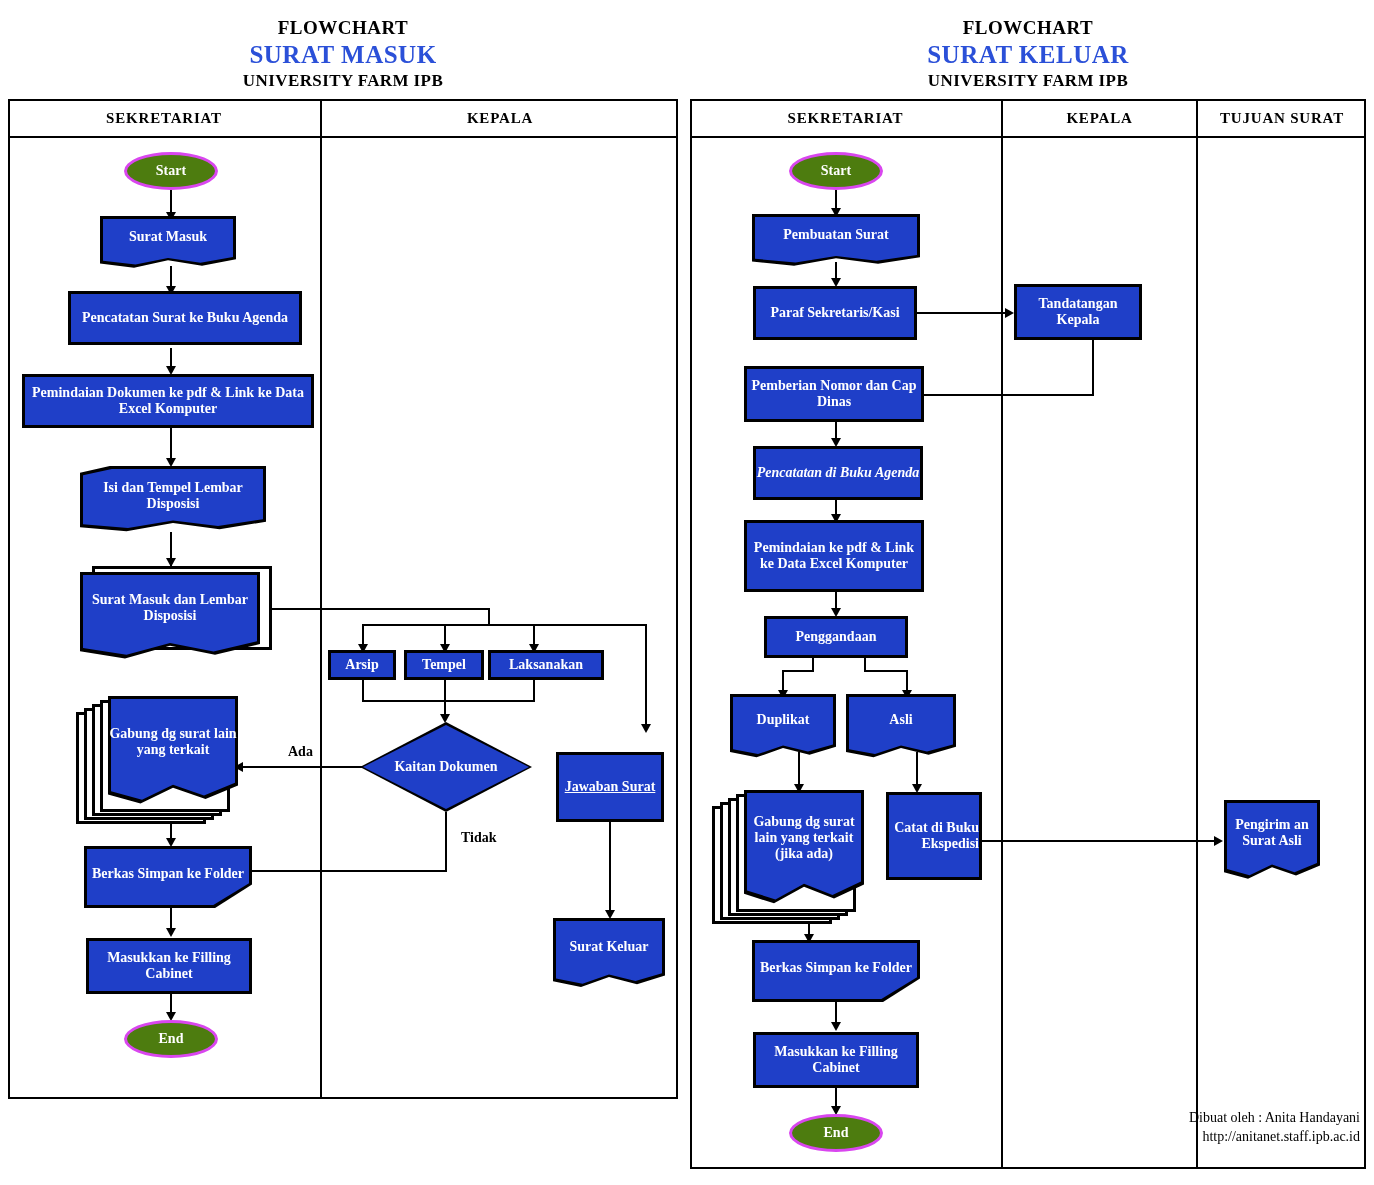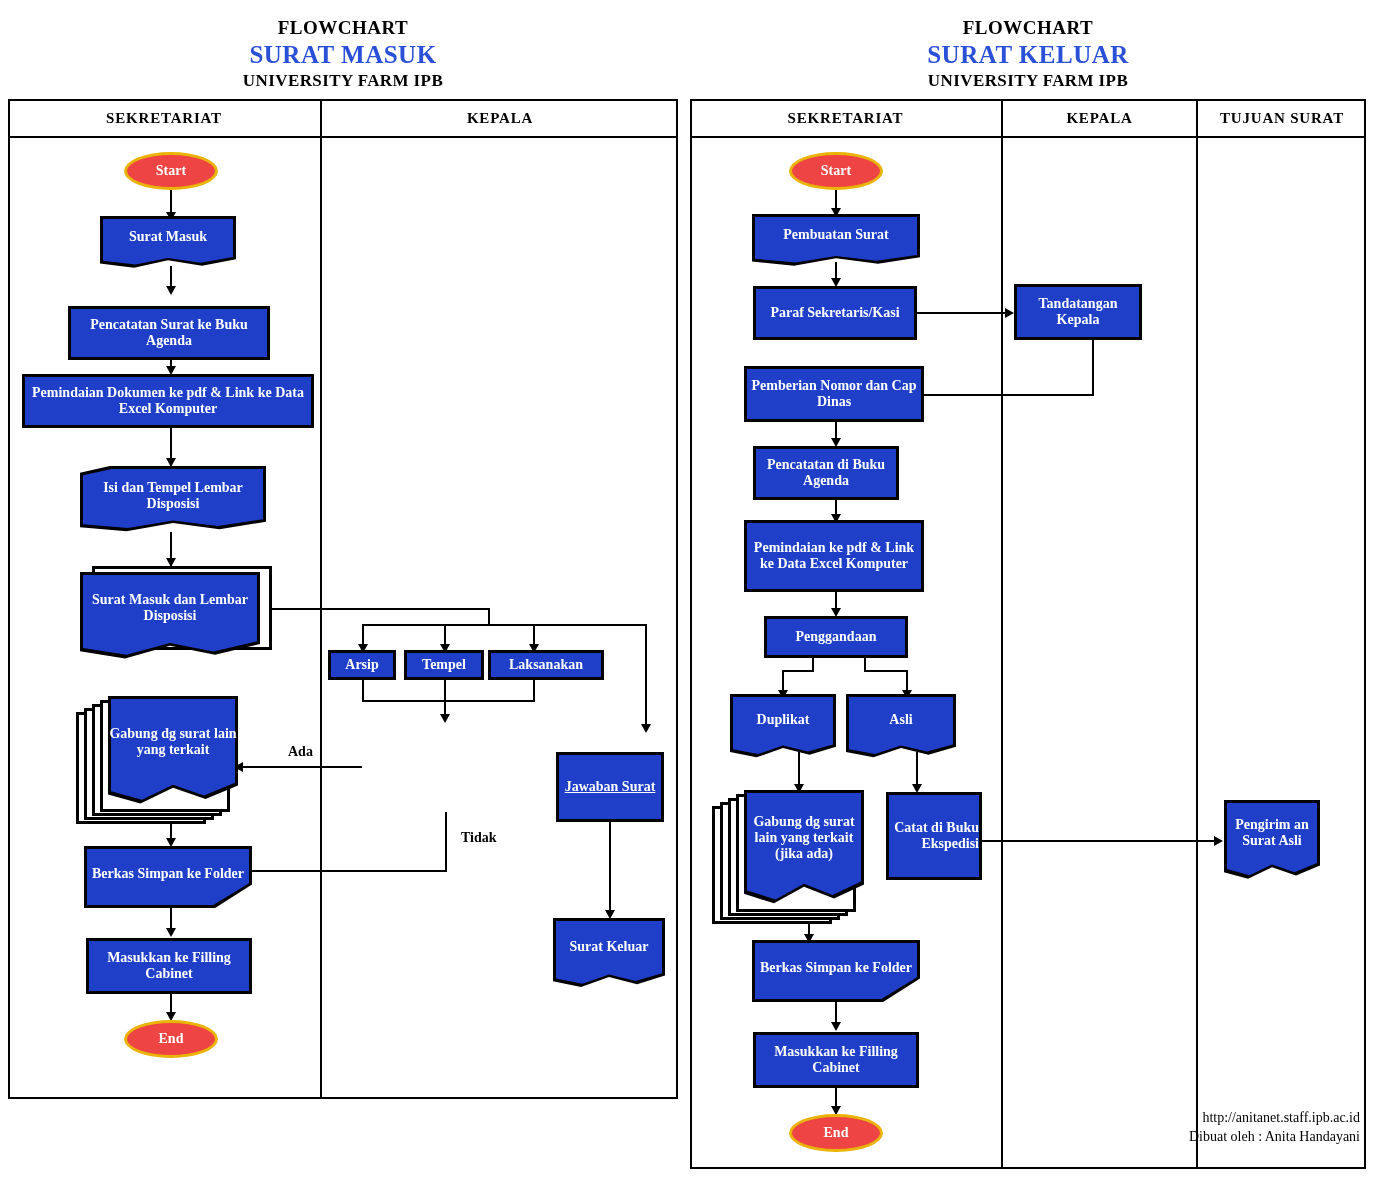--- a/index.html
+++ b/index.html
@@ -16,21 +16,21 @@
   .frame{position:absolute;border:2px solid #000;box-sizing:border-box;background:transparent;}
   .vdiv{position:absolute;width:2px;background:#000;}
   .hdiv{position:absolute;height:2px;background:#000;}
   .lane-head{position:absolute;text-align:center;font-family:"Liberation Serif",serif;font-weight:bold;font-size:15px;letter-spacing:.8px;color:#000;}
 
   
   .node{position:absolute;box-sizing:border-box;display:flex;align-items:center;justify-content:center;
         text-align:center;color:#ffffff;font-family:"Liberation Serif",serif;font-weight:bold;
         font-size:14px;line-height:16px;z-index:5;}
   .rect{background:#1f3fc8;border:3px solid #000;}
-  .term{background:#ef4444;border:3px solid #eab308;border-radius:50%;}
+  .term{background:#4d7c0f;border:3px solid #d946ef;border-radius:50%;}
   .diamond-wrap{position:absolute;z-index:5;}
   .diamond-shape{position:absolute;inset:0;background:#1f3fc8;
       clip-path:polygon(50% 0,100% 50%,50% 100%,0 50%);}
   .diamond-edge{position:absolute;inset:0;background:#000;
       clip-path:polygon(50% 0,100% 50%,50% 100%,0 50%);}
   .diamond-lbl{position:absolute;inset:0;display:flex;align-items:center;justify-content:center;
       text-align:center;color:#fff;font-family:"Liberation Serif",serif;font-weight:bold;font-size:14px;line-height:16px;}
 
   
   .docshape{position:absolute;z-index:5;}
@@ -95,21 +95,21 @@
   <div class="arr arr-d" style="left:166px;top:212px;"></div>
 
   <div class="docshape" style="left:100px;top:216px;width:136px;height:54px;">
     <div class="doc-bg"></div>
     <div class="doc-fg"></div>
     <div class="doc-lbl">Surat Masuk</div>
   </div>
   <div class="ln lnv" style="left:170px;top:266px;height:24px;"></div>
   <div class="arr arr-d" style="left:166px;top:286px;"></div>
 
-  <div class="node rect" style="left:68px;top:306px;width:202px;height:54px;">Pencatatan Surat ke Buku Agenda</div>
+  <div class="node rect" style="left:68px;top:291px;width:234px;height:54px;">Pencatatan Surat ke Buku Agenda</div>
   <div class="ln lnv" style="left:170px;top:348px;height:24px;"></div>
   <div class="arr arr-d" style="left:166px;top:366px;"></div>
 
   <div class="node rect" style="left:22px;top:374px;width:292px;height:54px;">Pemindaian Dokumen ke pdf &amp; Link ke Data Excel Komputer</div>
   <div class="ln lnv" style="left:170px;top:428px;height:36px;"></div>
   <div class="arr arr-d" style="left:166px;top:458px;"></div>
 
   <div class="docshape" style="left:80px;top:466px;width:186px;height:68px;">
     <div class="doc2-bg"></div>
     <div class="doc2-fg"></div>
@@ -142,20 +142,25 @@
   <div class="node rect" style="left:328px;top:650px;width:68px;height:30px;font-size:14px;">Arsip</div>
   <div class="node rect" style="left:404px;top:650px;width:80px;height:30px;font-size:14px;">Tempel</div>
   <div class="node rect" style="left:488px;top:650px;width:116px;height:30px;font-size:14px;">Laksanakan</div>
 
   <div class="ln lnv" style="left:362px;top:680px;height:22px;"></div>
   <div class="ln lnv" style="left:533px;top:680px;height:22px;"></div>
   <div class="ln lnh" style="left:362px;top:700px;width:173px;"></div>
   <div class="ln lnv" style="left:444px;top:680px;height:38px;"></div>
   <div class="arr arr-d" style="left:440px;top:714px;"></div>
 
+  <div class="diamond-wrap" style="left:360px;top:722px;width:172px;height:90px;">
+    <div class="diamond-edge"></div>
+    <div class="diamond-shape" style="inset:3px;"></div>
+    <div class="diamond-lbl">Kaitan Dokumen</div>
+  </div>
 
   <div class="ln lnh" style="left:242px;top:766px;width:120px;"></div>
   <div class="arr arr-l" style="left:234px;top:762px;"></div>
   <div class="edge-lbl" style="left:288px;top:744px;">Ada</div>
 
   <div class="ln lnv" style="left:445px;top:812px;height:60px;"></div>
   <div class="ln lnh" style="left:250px;top:870px;width:197px;"></div>
   <div class="arr arr-l" style="left:242px;top:866px;"></div>
   <div class="edge-lbl" style="left:461px;top:830px;">Tidak</div>
 
@@ -228,21 +233,21 @@
 
   <div class="node rect" style="left:1014px;top:284px;width:128px;height:56px;">Tandatangan Kepala</div>
 
   <div class="ln lnv" style="left:1092px;top:340px;height:56px;"></div>
   <div class="ln lnh" style="left:921px;top:394px;width:173px;"></div>
 
   <div class="node rect" style="left:744px;top:366px;width:180px;height:56px;">Pemberian Nomor dan Cap Dinas</div>
   <div class="ln lnv" style="left:835px;top:422px;height:22px;"></div>
   <div class="arr arr-d" style="left:831px;top:438px;"></div>
 
-  <div class="node rect" style="left:753px;top:446px;width:146px;height:54px;">Pencatatan di Buku Agenda</div>
+  <div class="node rect" style="left:753px;top:446px;width:170px;height:54px;font-style:italic;">Pencatatan di Buku Agenda</div>
   <div class="ln lnv" style="left:835px;top:500px;height:22px;"></div>
   <div class="arr arr-d" style="left:831px;top:514px;"></div>
 
   <div class="node rect" style="left:744px;top:520px;width:180px;height:72px;">Pemindaian ke pdf &amp; Link ke Data Excel Komputer</div>
   <div class="ln lnv" style="left:835px;top:592px;height:22px;"></div>
   <div class="arr arr-d" style="left:831px;top:608px;"></div>
 
   <div class="node rect" style="left:764px;top:616px;width:144px;height:42px;">Penggandaan</div>
 
   <div class="ln lnv" style="left:812px;top:658px;height:14px;"></div>
@@ -301,17 +306,17 @@
   <div class="ln lnv" style="left:835px;top:1000px;height:28px;"></div>
   <div class="arr arr-d" style="left:831px;top:1022px;"></div>
 
   <div class="node rect" style="left:753px;top:1032px;width:166px;height:56px;">Masukkan ke Filling Cabinet</div>
   <div class="ln lnv" style="left:835px;top:1088px;height:24px;"></div>
   <div class="arr arr-d" style="left:831px;top:1106px;"></div>
 
   <div class="node term" style="left:789px;top:1114px;width:94px;height:38px;">End</div>
 
   <div class="footer" style="left:1000px;top:1108px;width:360px;">
+    <div>Dibuat oleh : Anita Handayani</div>
     <div>http://anitanet.staff.ipb.ac.id</div>
-    <div>Dibuat oleh : Anita Handayani</div>
   </div>
 
 </div>
 
 </body></html>

